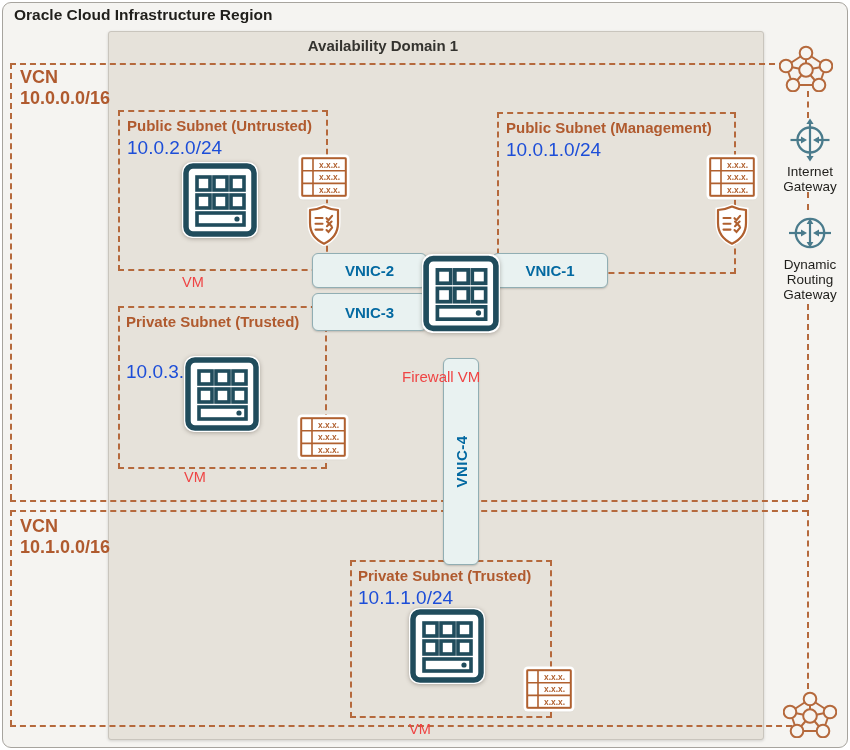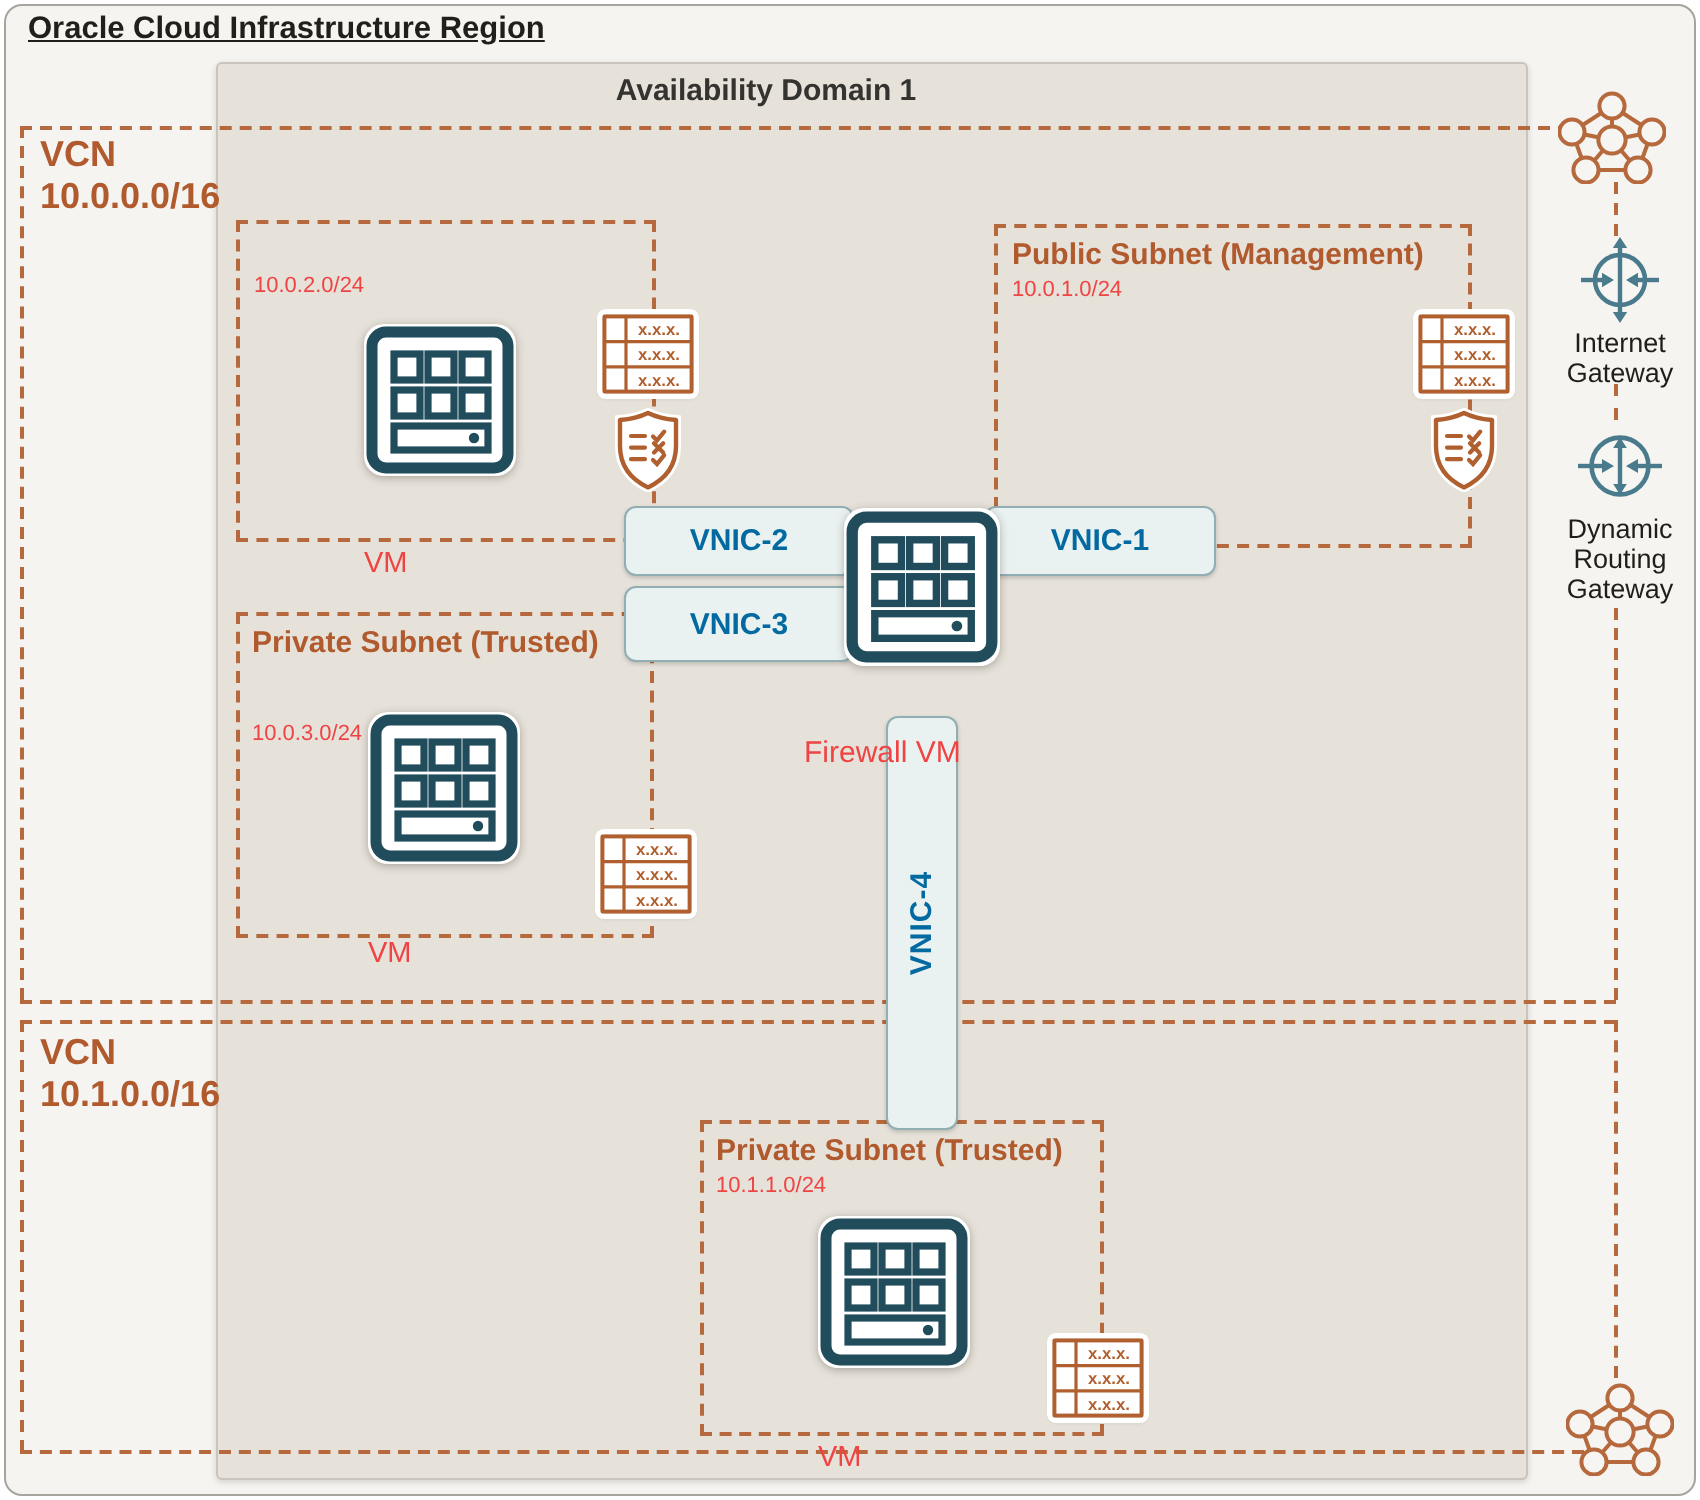--- a/index.html
+++ b/index.html
@@ -1,27 +1,27 @@
 <!DOCTYPE html>
 <html><head>
 <meta charset="utf-8">
 <style>
   html,body{margin:0;padding:0;background:#fff;font-family:"Liberation Sans",sans-serif;}
   #canvas{position:relative;width:850px;height:750px;overflow:hidden;background:#fff;}
   .abs{position:absolute;}
   .region{left:2px;top:2px;width:844px;height:744px;background:#f5f4f1;border:1.5px solid #a7a49e;border-radius:9px;}
-  .region-title{left:14px;top:6px;font-size:15.5px;font-weight:bold;color:#201f1b;white-space:nowrap;text-decoration:underline;}
+  .region-title{left:14px;top:6px;font-size:15.5px;font-weight:bold;color:#201f1b;white-space:nowrap;}
   .ad-box{left:108px;top:31px;width:654px;height:707px;background:#e6e2da;border:1px solid #c9c5bd;border-radius:3px;box-shadow:0 1px 3px rgba(0,0,0,.15);}
   .ad-title{left:108px;top:37px;width:550px;text-align:center;font-size:15px;font-weight:bold;color:#34332f;}
   .dashH{border-top:2px dashed #b5693c;height:0;}
   .dashV{border-left:2px dashed #b5693c;width:0;}
   .vcn-label{font-size:18px;font-weight:bold;color:#b05a2e;line-height:1.18;}
   .subnet{border:2px dashed #b5693c;}
   .sub-name{font-size:15px;font-weight:bold;color:#b05a2e;white-space:nowrap;}
-  .sub-cidr{font-size:11px;color:#ef4444;white-space:nowrap;}
+  .sub-cidr{font-size:19px;color:#1d4ed8;white-space:nowrap;}
   .card{display:block;background:#fff;border-radius:10px;box-shadow:0 1px 4px rgba(60,50,40,.35);}
   .vm-label{font-size:14.5px;color:#ef4444;margin-top:32px;}
   .vnic{background:#e9f2f1;border:1.5px solid #91aeb3;border-radius:6px;box-shadow:0 1px 2px rgba(0,0,0,.18);display:flex;align-items:center;justify-content:center;font-weight:bold;font-size:15px;color:#0369a1;}
   .vnic-vert span{transform:rotate(-90deg);white-space:nowrap;letter-spacing:.5px;}
   .ticon{background:#fff;border-radius:2px;box-shadow:0 0 0 2.5px #fff,0 1px 3px rgba(0,0,0,.3);display:block;}
   .gwlabel{font-size:13.5px;color:#1f1e1b;text-align:center;line-height:1.12;}
   svg{display:block;}
   svg text{font-family:"Liberation Sans",sans-serif;}
 </style>
 </head>
@@ -55,20 +55,21 @@
   <div class="abs vcn-label" style="left:20px;top:516px;">
     <div>VCN</div>
     <div>10.1.0.0/16</div>
   </div>
 
   <div class="abs subnet" style="left:118px;top:110px;width:206px;height:157px;"></div>
   <div class="abs subnet" style="left:497px;top:112px;width:235px;height:158px;"></div>
   <div class="abs subnet" style="left:118px;top:306px;width:205px;height:159px;"></div>
   <div class="abs subnet" style="left:350px;top:560px;width:198px;height:154px;"></div>
 
+  <div class="abs sub-name" style="left:127px;top:117px;">Public Subnet (Untrusted)</div>
   <div class="abs sub-cidr" style="left:127px;top:137px;">10.0.2.0/24</div>
 
   <div class="abs sub-name" style="left:506px;top:119px;">Public Subnet (Management)</div>
   <div class="abs sub-cidr" style="left:506px;top:139px;">10.0.1.0/24</div>
 
   <div class="abs sub-name" style="left:126px;top:313px;">Private Subnet (Trusted)</div>
   <div class="abs sub-cidr" style="left:126px;top:333px;margin-top:28px;">10.0.3.0/24</div>
 
   <div class="abs sub-name" style="left:358px;top:567px;">Private Subnet (Trusted)</div>
   <div class="abs sub-cidr" style="left:358px;top:587px;">10.1.1.0/24</div>

